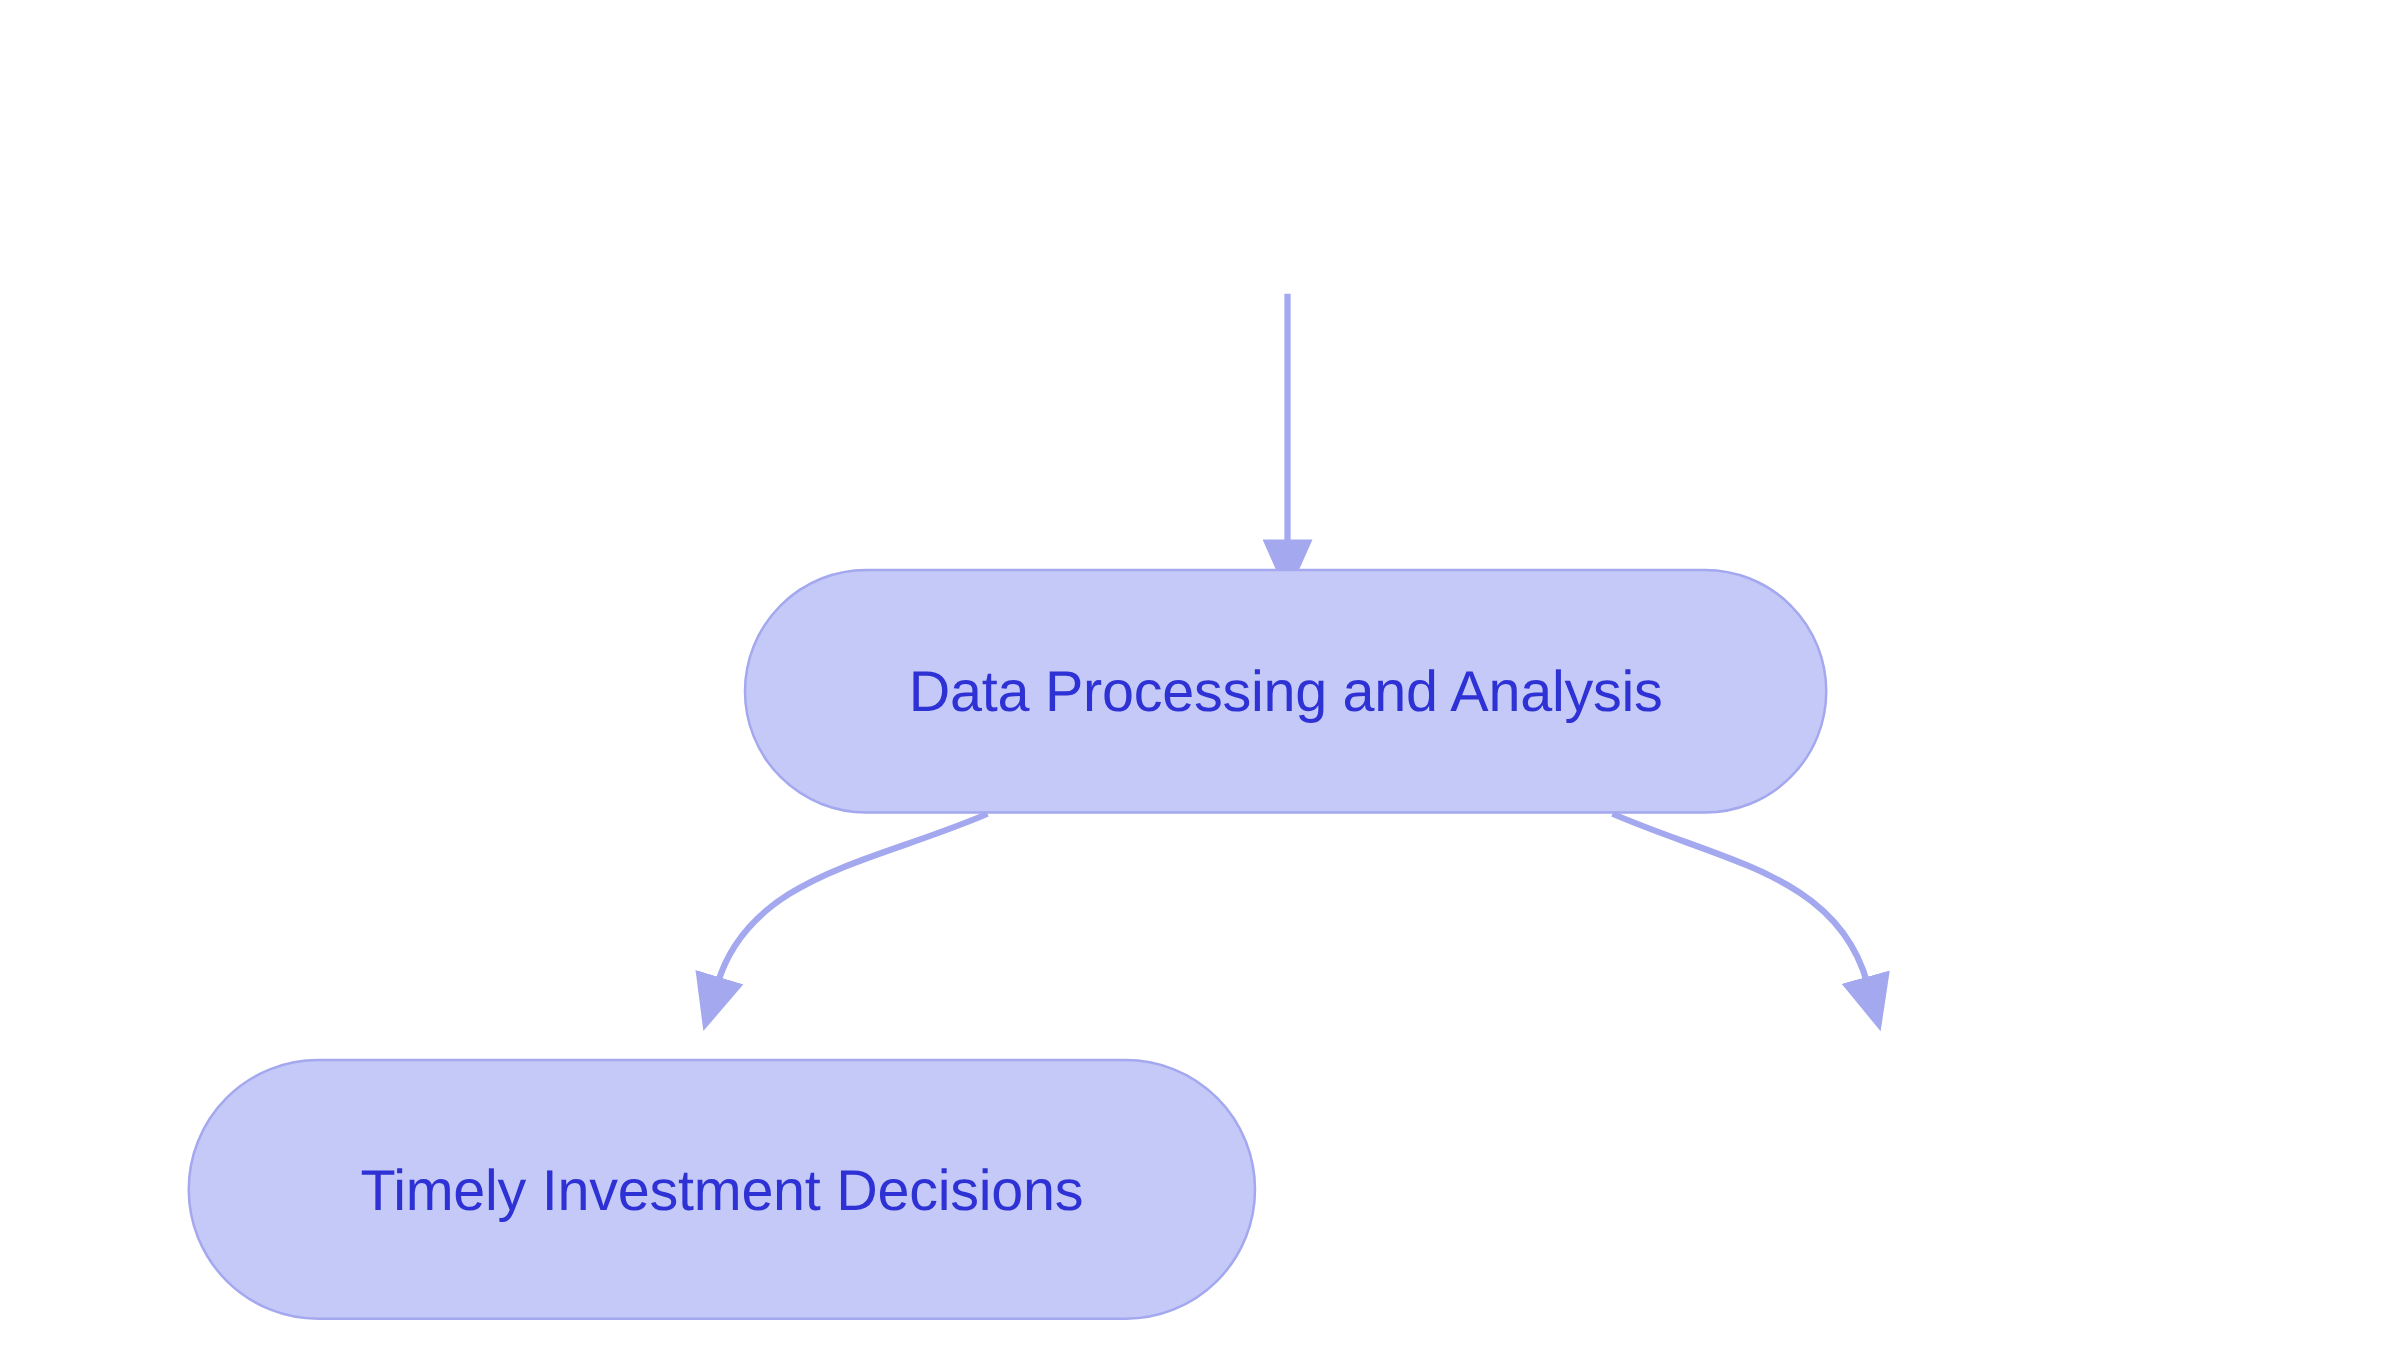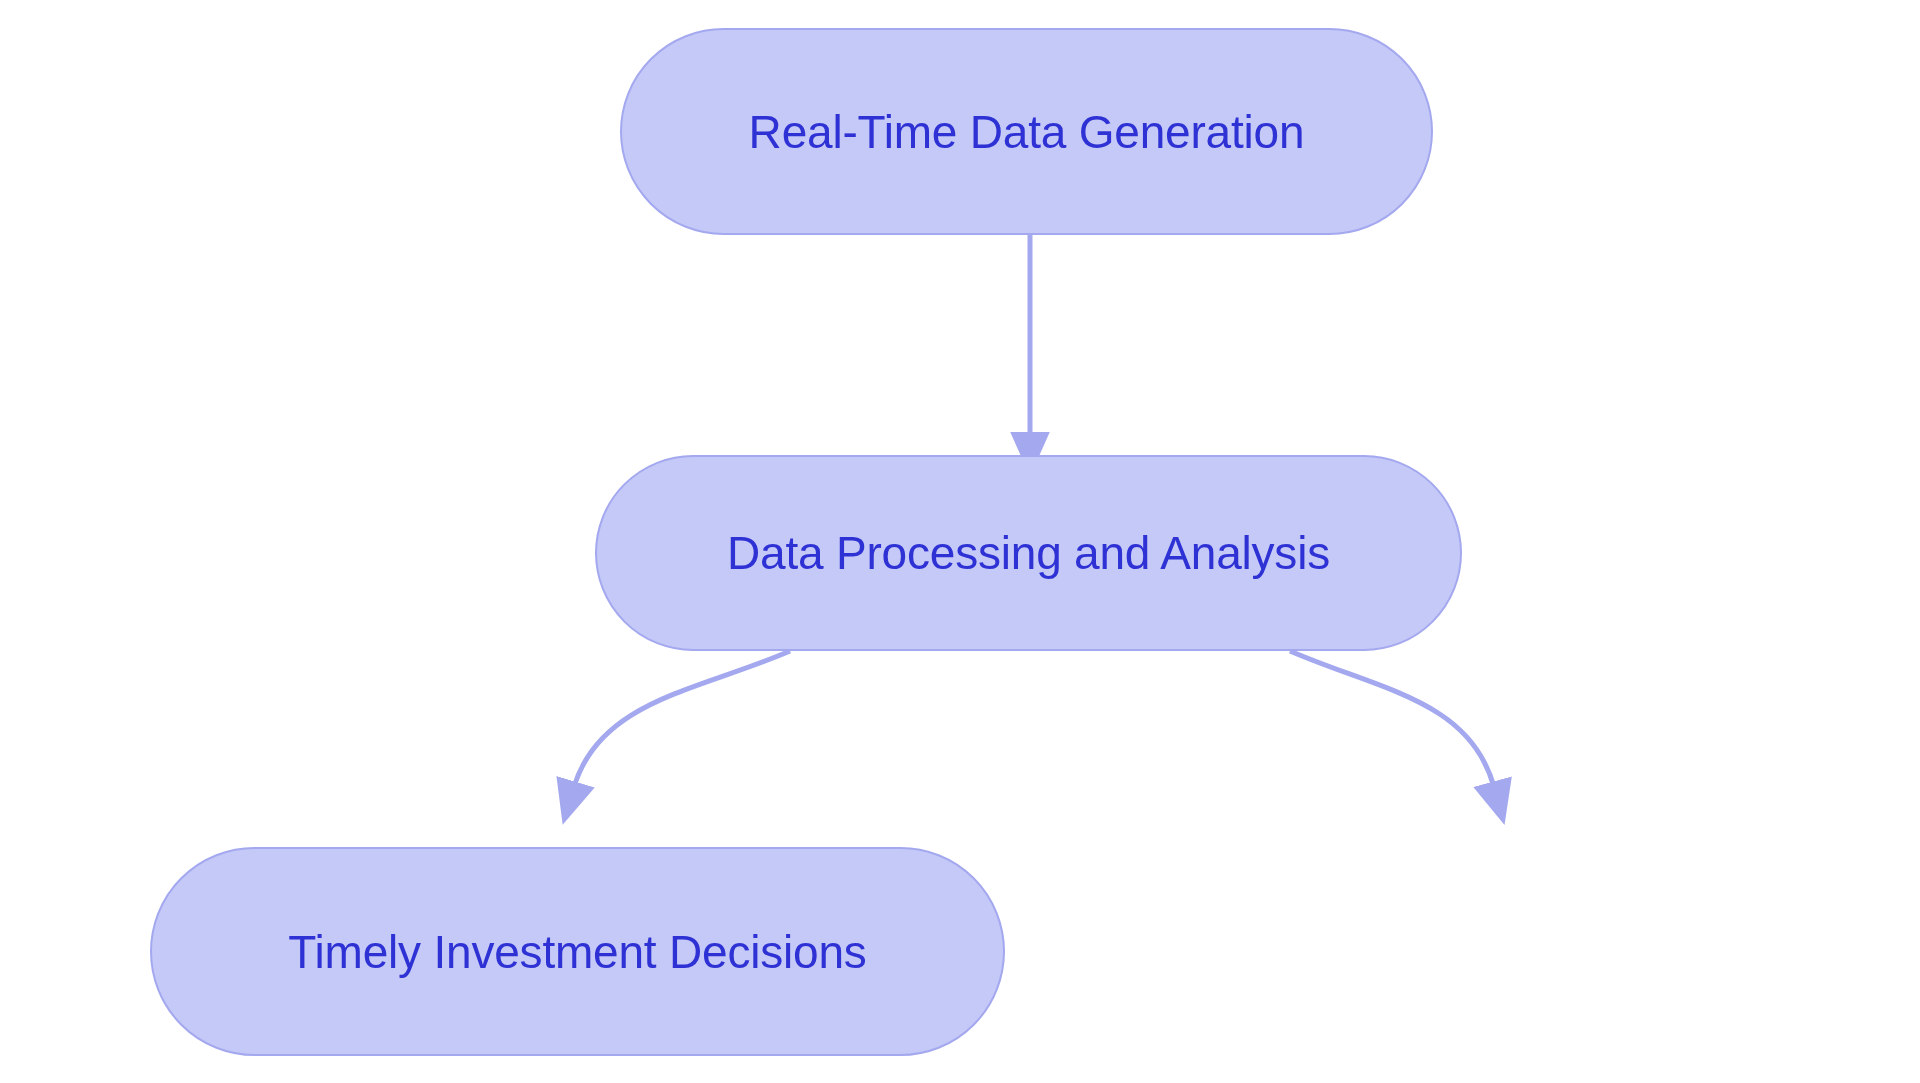--- a/index.html
+++ b/index.html
@@ -78,23 +78,20 @@
       </marker>
     </defs>
 
     <path d="M 1030 235 L 1030 437" fill="none" stroke="#a3a8ef" stroke-width="5" marker-end="url(#arrowhead)"></path>
 
     <path d="M 790 651 C 700 690 600 700 574 787" fill="none" stroke="#a3a8ef" stroke-width="5" marker-end="url(#arrowhead)"></path>
 
     <path d="M 1290 651 C 1380 690 1470 700 1494 787" fill="none" stroke="#a3a8ef" stroke-width="5" marker-end="url(#arrowhead)"></path>
   </svg>
 
-  <div class="node" id="node-real-time-data-generation">
-    <span class="node-label">Real-Time Data Generation</span>
-  </div>
 
   <div class="node" id="node-timely-investment-decisions">
     <span class="node-label">Timely Investment Decisions</span>
   </div>
 
   <div class="node" id="node-data-processing-and-analysis">
     <span class="node-label">Data Processing and Analysis</span>
   </div>
 
 

